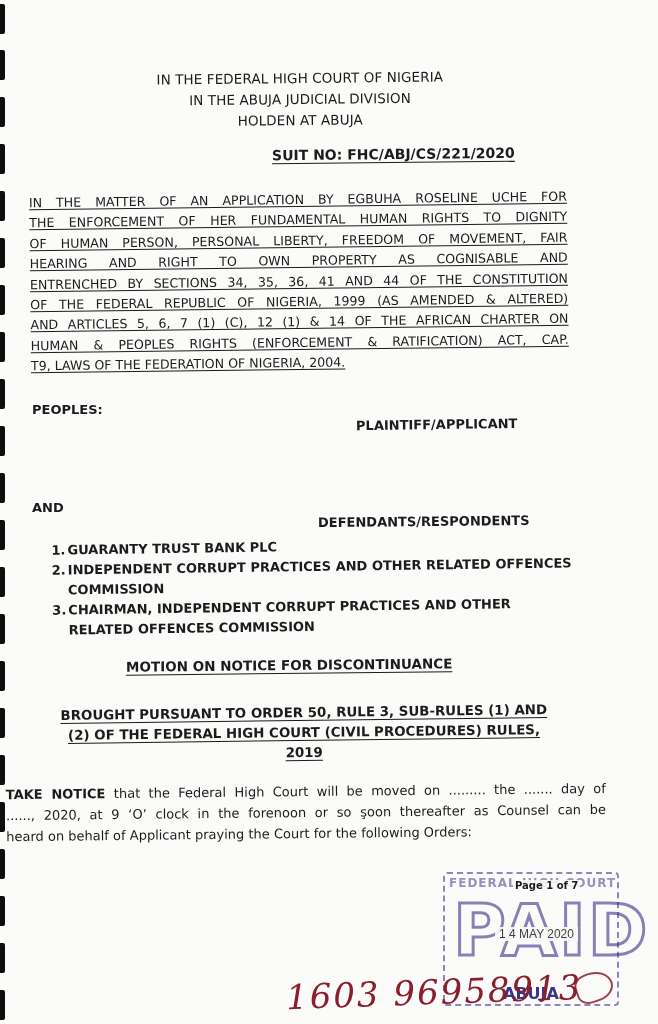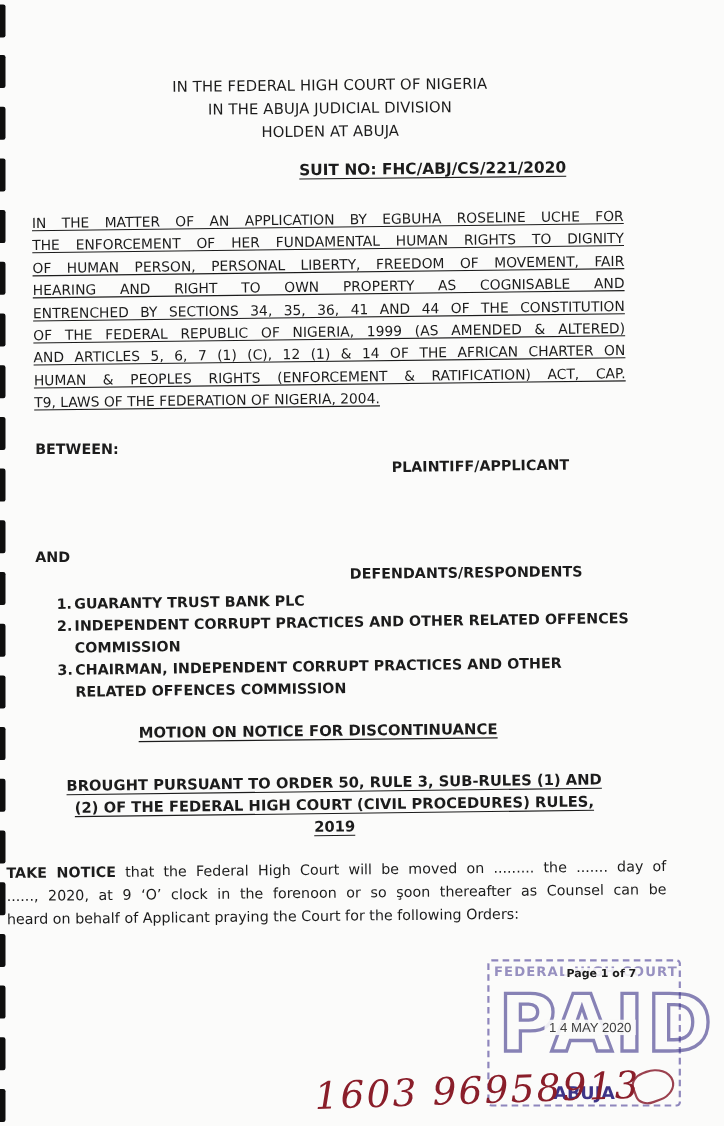--- a/index.html
+++ b/index.html
@@ -105,21 +105,21 @@
     <span class="matter-line">THE ENFORCEMENT OF HER FUNDAMENTAL HUMAN RIGHTS TO DIGNITY</span>
     <span class="matter-line">OF HUMAN PERSON, PERSONAL LIBERTY, FREEDOM OF MOVEMENT, FAIR</span>
     <span class="matter-line">HEARING AND RIGHT TO OWN PROPERTY AS COGNISABLE AND</span>
     <span class="matter-line">ENTRENCHED BY SECTIONS 34, 35, 36, 41 AND 44 OF THE CONSTITUTION</span>
     <span class="matter-line">OF THE FEDERAL REPUBLIC OF NIGERIA, 1999 (AS AMENDED &amp; ALTERED)</span>
     <span class="matter-line">AND ARTICLES 5, 6, 7 (1) (C), 12  (1) &amp; 14 OF THE AFRICAN CHARTER ON</span>
     <span class="matter-line">HUMAN &amp; PEOPLES RIGHTS (ENFORCEMENT &amp; RATIFICATION) ACT, CAP.</span>
     <span class="matter-line last">T9, LAWS OF THE FEDERATION OF NIGERIA, 2004.</span>
   </div>
 
-  <div class="between">BETWEEN:</div>
+  <div class="between">PEOPLES:</div>
   <div class="plaintiff-role">PLAINTIFF/APPLICANT</div>
 
   <div class="and">AND</div>
   <div class="def-role">DEFENDANTS/RESPONDENTS</div>
 
   <div class="defendants">
     <div class="def-item">
       <span class="def-num">1.</span>
       <span class="def-text">GUARANTY TRUST BANK PLC</span>
     </div>

